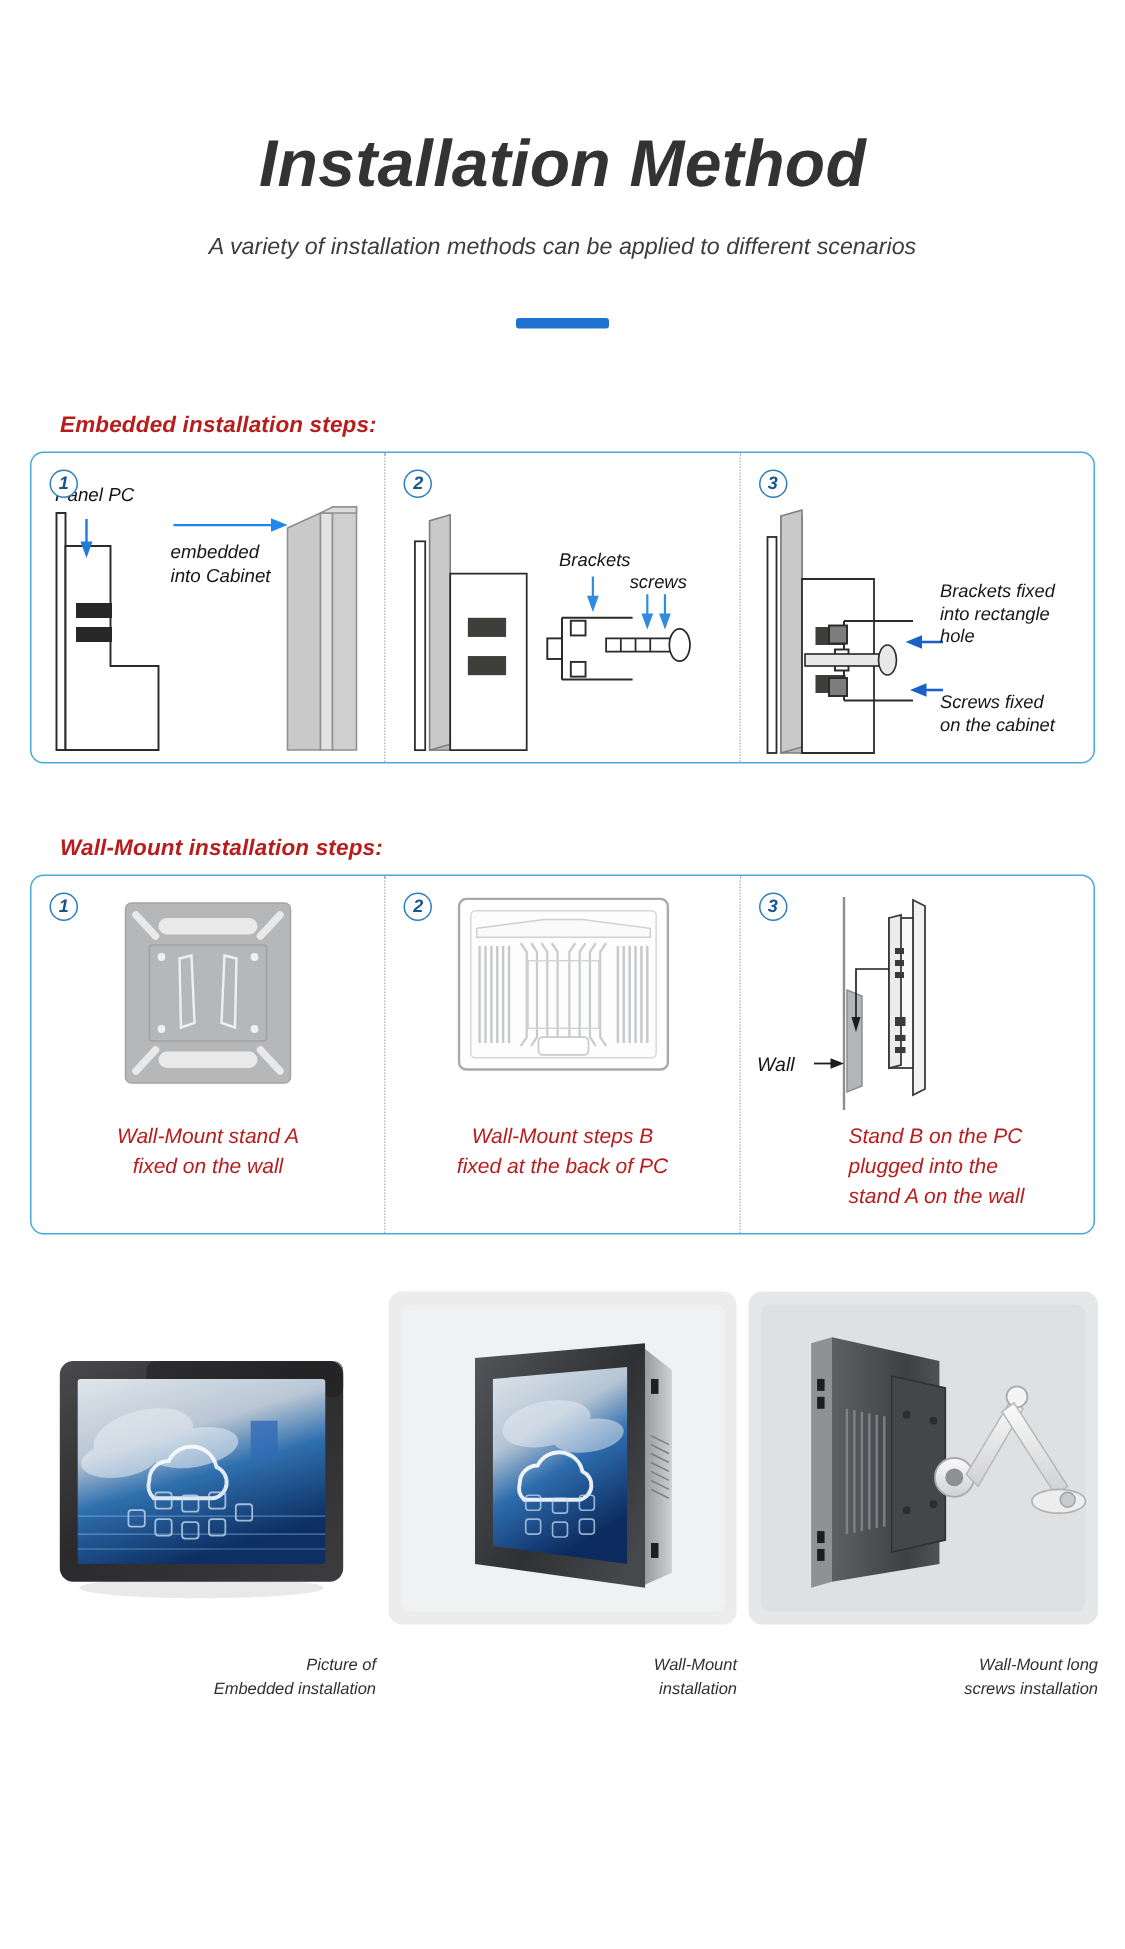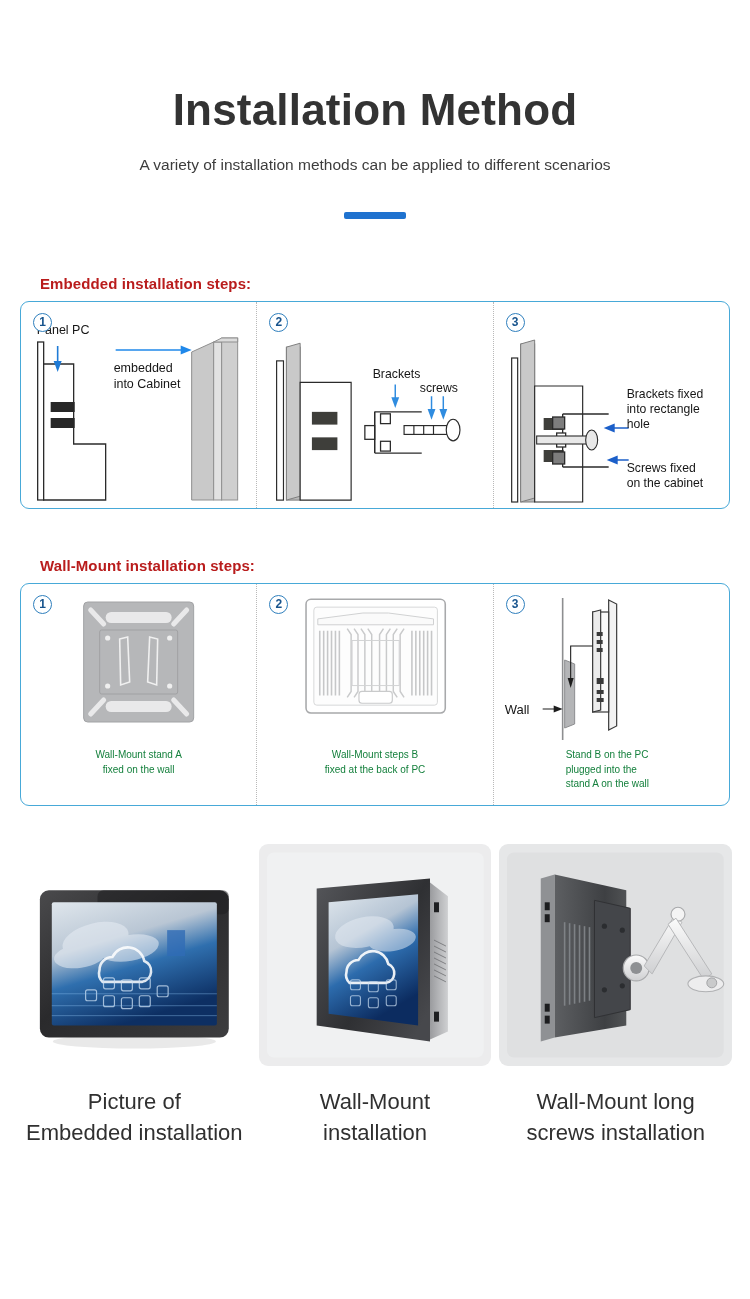--- a/index.html
+++ b/index.html
@@ -2,21 +2,21 @@
 <html><head>
 <meta charset="utf-8">
 <style>
   * { box-sizing: border-box; margin: 0; padding: 0; }
   html, body {
     width: 750px; height: 1299px;
     background: #ffffff;
     font-family: "Liberation Sans", sans-serif;
     overflow: hidden;
   }
-  .page { position: relative; width: 750px; height: 1299px; background:#fff; }
+  .page { position: relative; width: 750px; height: 1299px; background:#fff;font-style:italic; }
 
   
   .hero { padding-top: 86px; text-align: center; }
   .hero-title {
     font-size: 44px; font-weight: bold; color: #333333;
     letter-spacing: .2px; line-height: 1.1;
   }
   .hero-sub {
     margin-top: 22px; font-size: 15.5px; color: #3d3d3d; font-weight: 400;
   }
@@ -45,41 +45,41 @@
     width: 19px; height: 19px; border-radius: 50%;
     border: 1.3px solid #2f7fbd; color: #18548d;
     font-size: 12px; line-height: 17px; text-align: center;
     font-weight: bold; background: #fff; z-index: 5;
   }
   .panel-art { position: relative; width: 100%; }
   .emb-art { height: 206px; }
   .wall-art { height: 160px; }
 
   .panel-caption {
-    text-align: center; font-size: 10px; color: #15803d;
+    text-align: center; font-size: 14px; color: #b91c1c;
     line-height: 1.42; padding: 4px 6px 14px 6px;
   }
 
   svg { display: block; width: 100%; height: 100%; }
   .lbl { font-family: "Liberation Sans", sans-serif; fill: #161616; }
 
   
   .photo-row {
     display: flex; margin-top: 38px; padding: 0 18px; gap: 8px;
   }
   .photo-cell { flex: 1 1 0; min-width: 0; }
   .photo-frame {
     position: relative; height: 222px; border-radius: 9px; overflow: hidden;
   }
   .pf-white { background: #ffffff; }
   .pf-gray  { background: #ececed; }
   .pf-gray2 { background: #e6e7e8; }
   .photo-caption {
-    margin-top: 20px; text-align: center;
-    font-size: 22px; color: #303030; line-height: 1.42;
+    margin-top: 20px; text-align: right;
+    font-size: 11px; color: #303030; line-height: 1.42;
   }
 </style>
 </head>
 <body>
 
 <div class="page">
 
   <div class="hero">
     <div class="hero-title">Installation Method</div>
     <div class="hero-sub">A variety of installation methods can be applied to different scenarios</div>

